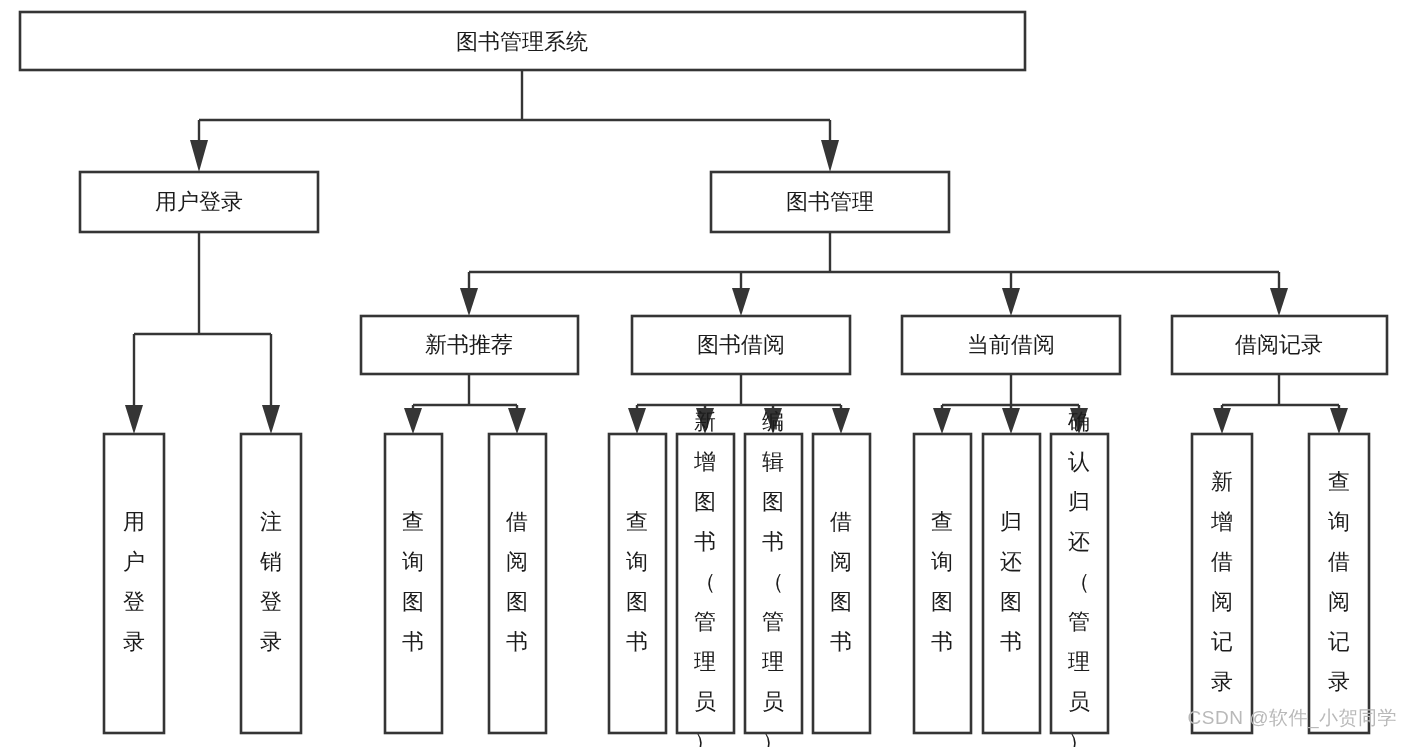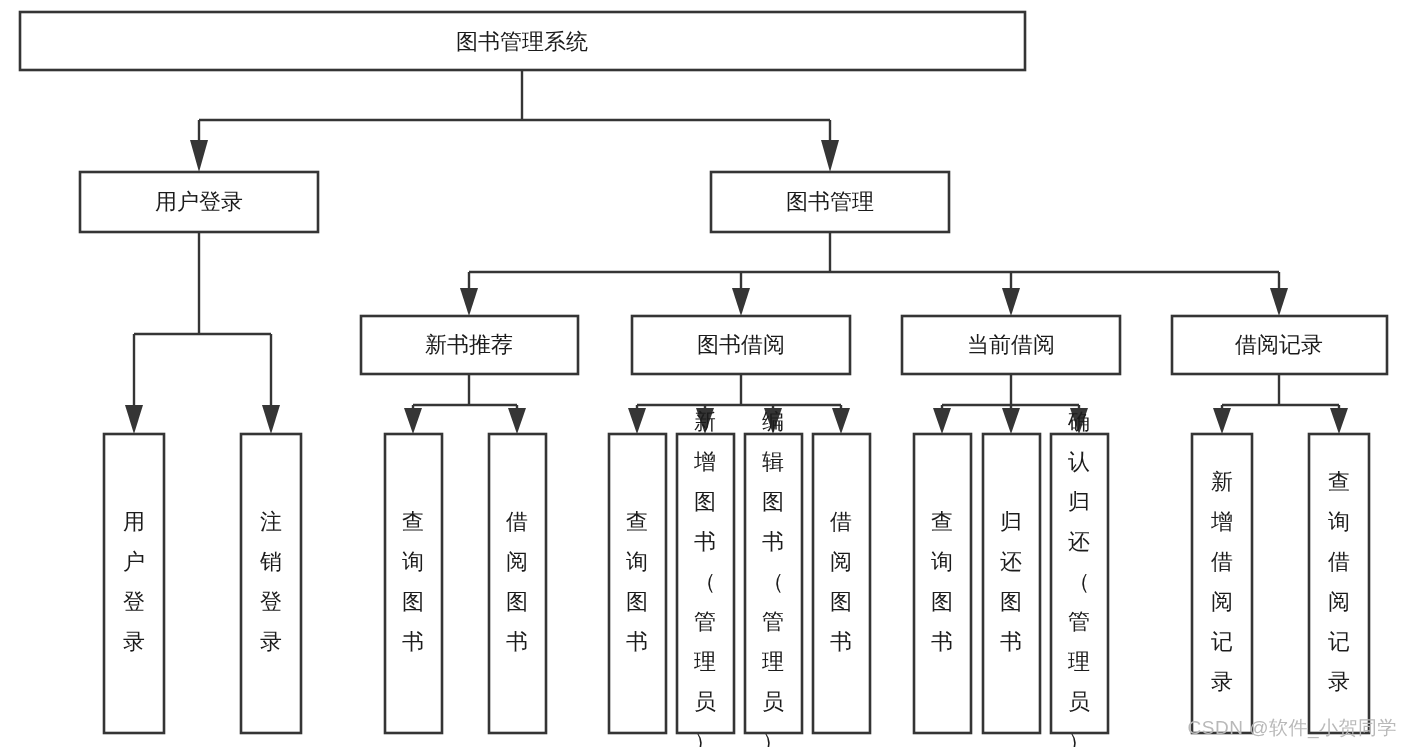--- a/index.html
+++ b/index.html
@@ -46,21 +46,21 @@
     fill: none;
     stroke-linecap: butt;
   }
   .arrow-head {
     fill: #353535;
     stroke: none;
   }
   .watermark {
     position: absolute;
     right: 8px;
-    bottom: 6px;
+    bottom: 16px;
     font-family: "Liberation Sans", "DejaVu Sans", sans-serif;
     font-size: 19px;
     color: #b9b9b9;
     white-space: nowrap;
     letter-spacing: 0.5px;
   }
 </style>
 </head>
 <body>
 

